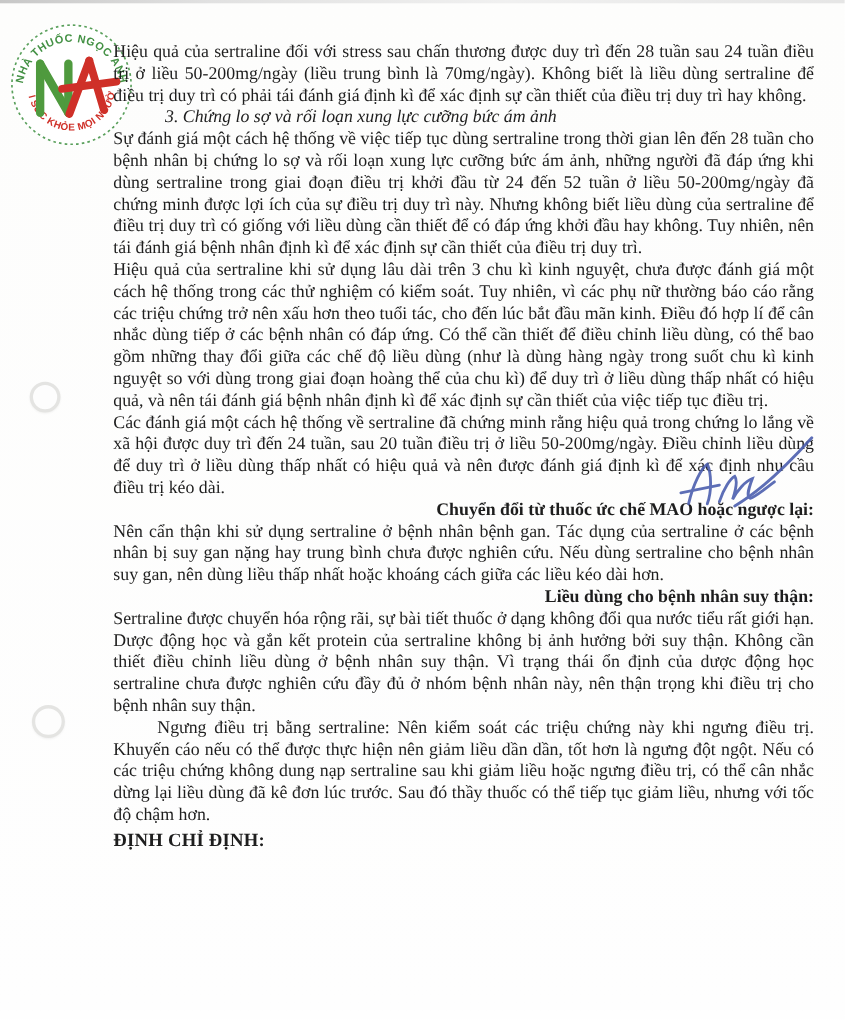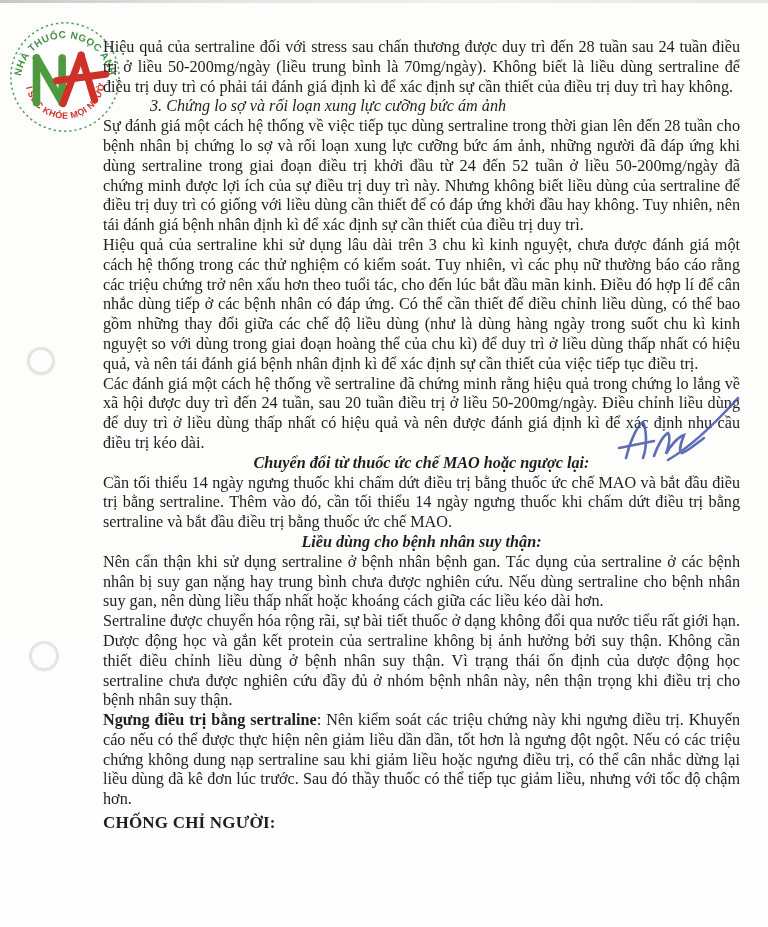--- a/index.html
+++ b/index.html
@@ -15,23 +15,23 @@
     position:absolute;top:0;left:0;width:100%;height:3px;
     background:linear-gradient(to right,#b5b5b5,#d8d8d8 25%,#ececec 60%,#dedede 100%);
     opacity:.75;
   }
   .content{
     position:absolute;left:103px;top:38px;width:637px;
     font-size:16.2px;line-height:19.8px;color:#1e1e1e;
   }
   .blk{margin:0;text-align:justify;}
   .blk-h-italic{font-style:italic;text-align:left;padding-left:47px;}
-  .blk-h-bold{font-weight:700;text-align:center;font-style:italic;}
+  .blk-h-bold{font-weight:700;text-align:right;}
   .blk-h-bold-caps{font-weight:700;text-align:left;font-size:17px;padding-top:3px;letter-spacing:.2px;}
-  .blk-p-lead b{font-weight:700;}
+  .blk-p-lead b{font-weight:400;margin-left:40px;}
 
   .logo{position:absolute;left:8px;top:20px;width:114px;height:114px;}
   .hole-punch{
     position:absolute;border-radius:50%;
     background:#fdfdfd;border:3px solid #e4e4e2;
     box-shadow:0 1px 2px rgba(0,0,0,0.05);
   }
   .punch-1{left:27px;top:347px;width:22px;height:22px;}
   .punch-2{left:29px;top:641px;width:24px;height:24px;}
   .signature{position:absolute;left:596px;top:394px;width:148px;height:84px;}
@@ -74,26 +74,25 @@
   <div class="hole-punch punch-1"></div>
   <div class="hole-punch punch-2"></div>
 
   <div class="content">
       <p class="blk blk-p">Hiệu quả của sertraline đối với stress sau chấn thương được duy trì đến 28 tuần sau 24 tuần điều trị ở liều 50-200mg/ngày (liều trung bình là 70mg/ngày). Không biết là liều dùng sertraline để điều trị duy trì có phải tái đánh giá định kì để xác định sự cần thiết của điều trị duy trì hay không.</p>
       <p class="blk blk-h-italic">3. Chứng lo sợ và rối loạn xung lực cưỡng bức ám ảnh</p>
       <p class="blk blk-p">Sự đánh giá một cách hệ thống về việc tiếp tục dùng sertraline trong thời gian lên đến 28 tuần cho bệnh nhân bị chứng lo sợ và rối loạn xung lực cưỡng bức ám ảnh, những người đã đáp ứng khi dùng sertraline trong giai đoạn điều trị khởi đầu từ 24 đến 52 tuần ở liều 50-200mg/ngày đã chứng minh được lợi ích của sự điều trị duy trì này. Nhưng không biết liều dùng của sertraline để điều trị duy trì có giống với liều dùng cần thiết để có đáp ứng khởi đầu hay không. Tuy nhiên, nên tái đánh giá bệnh nhân định kì để xác định sự cần thiết của điều trị duy trì.</p>
       <p class="blk blk-p">Hiệu quả của sertraline khi sử dụng lâu dài trên 3 chu kì kinh nguyệt, chưa được đánh giá một cách hệ thống trong các thử nghiệm có kiểm soát. Tuy nhiên, vì các phụ nữ thường báo cáo rằng các triệu chứng trở nên xấu hơn theo tuổi tác, cho đến lúc bắt đầu mãn kinh. Điều đó hợp lí để cân nhắc dùng tiếp ở các bệnh nhân có đáp ứng. Có thể cần thiết để điều chỉnh liều dùng, có thể bao gồm những thay đổi giữa các chế độ liều dùng (như là dùng hàng ngày trong suốt chu kì kinh nguyệt so với dùng trong giai đoạn hoàng thể của chu kì) để duy trì ở liều dùng thấp nhất có hiệu quả, và nên tái đánh giá bệnh nhân định kì để xác định sự cần thiết của việc tiếp tục điều trị.</p>
       <p class="blk blk-p">Các đánh giá một cách hệ thống về sertraline đã chứng minh rằng hiệu quả trong chứng lo lắng về xã hội được duy trì đến 24 tuần, sau 20 tuần điều trị ở liều 50-200mg/ngày. Điều chỉnh liều dùng để duy trì ở liều dùng thấp nhất có hiệu quả và nên được đánh giá định kì để xác định nhu cầu điều trị kéo dài.</p>
       <p class="blk blk-h-bold">Chuyển đổi từ thuốc ức chế MAO hoặc ngược lại:</p>
-      <p class="blk blk-p">Cần tối thiểu 14 ngày ngưng thuốc khi chấm dứt điều trị bằng thuốc ức chế MAO và bắt đầu điều trị bằng sertraline. Thêm vào đó, cần tối thiểu 14 ngày ngưng thuốc khi chấm dứt điều trị bằng sertraline và bắt đầu điều trị bằng thuốc ức chế MAO.</p>
+      <p class="blk blk-p">Nên cẩn thận khi sử dụng sertraline ở bệnh nhân bệnh gan. Tác dụng của sertraline ở các bệnh nhân bị suy gan nặng hay trung bình chưa được nghiên cứu. Nếu dùng sertraline cho bệnh nhân suy gan, nên dùng liều thấp nhất hoặc khoáng cách giữa các liều kéo dài hơn.</p>
       <p class="blk blk-h-bold">Liều dùng cho bệnh nhân suy thận:</p>
-      <p class="blk blk-p">Nên cẩn thận khi sử dụng sertraline ở bệnh nhân bệnh gan. Tác dụng của sertraline ở các bệnh nhân bị suy gan nặng hay trung bình chưa được nghiên cứu. Nếu dùng sertraline cho bệnh nhân suy gan, nên dùng liều thấp nhất hoặc khoáng cách giữa các liều kéo dài hơn.</p>
       <p class="blk blk-p">Sertraline được chuyển hóa rộng rãi, sự bài tiết thuốc ở dạng không đổi qua nước tiểu rất giới hạn. Dược động học và gắn kết protein của sertraline không bị ảnh hưởng bởi suy thận. Không cần thiết điều chỉnh liều dùng ở bệnh nhân suy thận. Vì trạng thái ổn định của dược động học sertraline chưa được nghiên cứu đầy đủ ở nhóm bệnh nhân này, nên thận trọng khi điều trị cho bệnh nhân suy thận.</p>
       <p class="blk blk-p-lead"><b>Ngưng điều trị bằng sertraline</b>: Nên kiểm soát các triệu chứng này khi ngưng điều trị. Khuyến cáo nếu có thể được thực hiện nên giảm liều dần dần, tốt hơn là ngưng đột ngột. Nếu có các triệu chứng không dung nạp sertraline sau khi giảm liều hoặc ngưng điều trị, có thể cân nhắc dừng lại liều dùng đã kê đơn lúc trước. Sau đó thầy thuốc có thể tiếp tục giảm liều, nhưng với tốc độ chậm hơn.</p>
-      <p class="blk blk-h-bold-caps">CHỐNG CHỈ NGƯỜI:</p>
+      <p class="blk blk-h-bold-caps">ĐỊNH CHỈ ĐỊNH:</p>
     </div>
 
   <svg class="signature" viewBox="0 0 148 84">
     <title>Anh</title>
     <g stroke="#4c5fae" stroke-width="2.6" stroke-linecap="round" fill="none" opacity="0.9">
       <path d="M142 4 C124 24 96 52 72 66"></path>
       <path d="M30 64 C34 46 42 31 47 28 C51 37 51 53 47 64"></path>
       <path d="M23 54 L58 47"></path>
       <path d="M58 62 C62 50 68 41 72 39 C75 43 72 54 70 60 C74 52 82 43 88 41 C85 49 82 57 86 59 C92 57 101 49 108 44"></path>
     </g>

